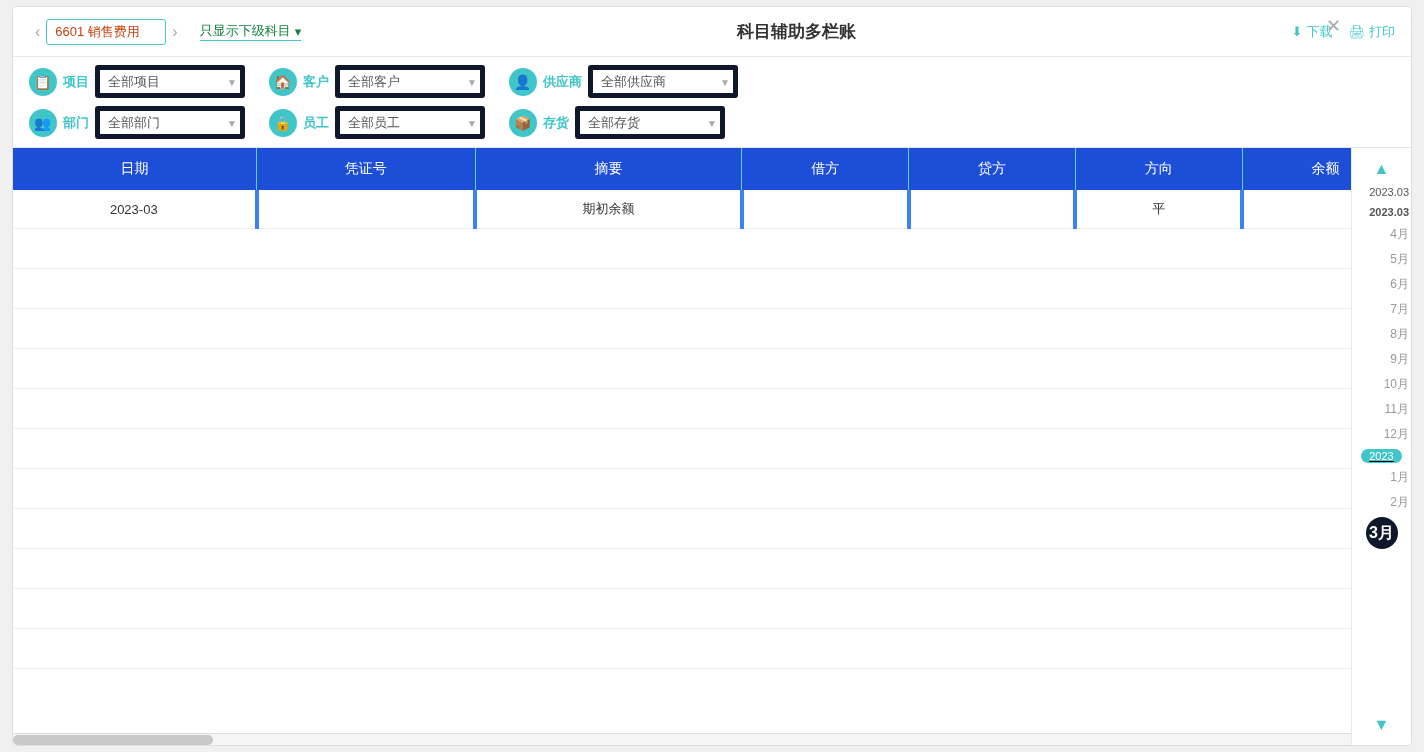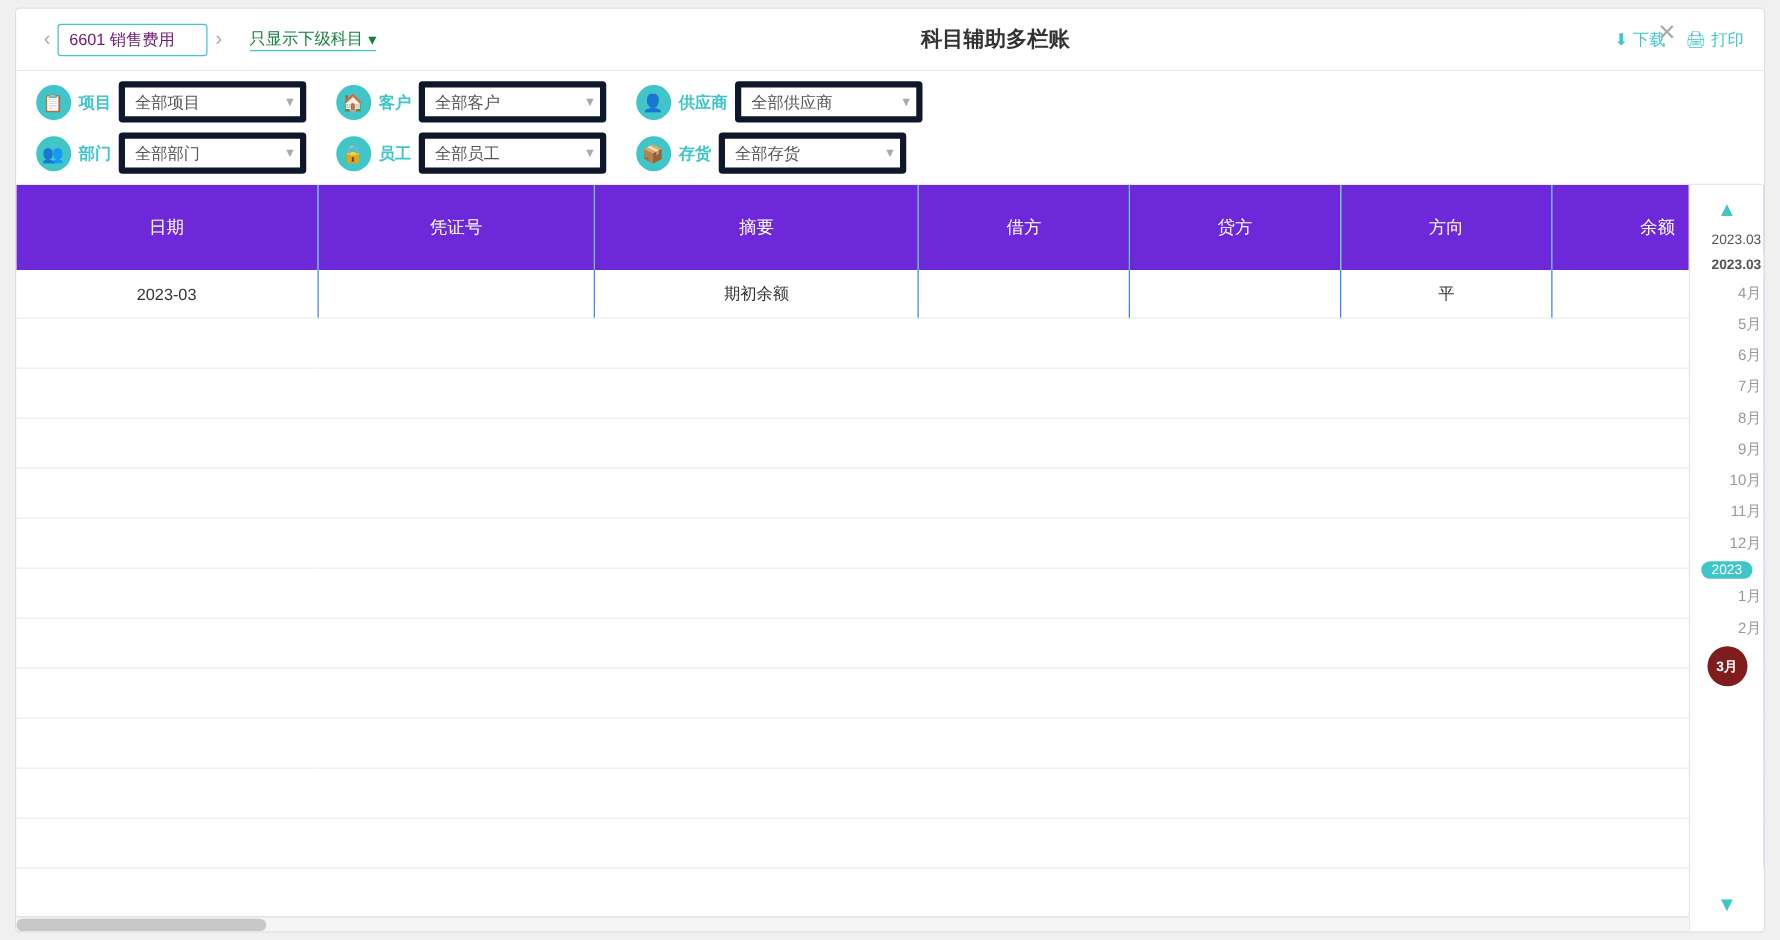--- a/index.html
+++ b/index.html
@@ -36,21 +36,21 @@
       border: none;
       cursor: pointer;
       color: #aaa;
       font-size: 16px;
       padding: 2px 6px;
     }
     .account-code-box {
       border: 1px solid #40c6c8;
       border-radius: 3px;
       padding: 3px 8px;
-      color: #701a75;
+      color: #c2410c;
       font-size: 13px;
       min-width: 120px;
     }
     .show-sub-btn {
       margin-left: 16px;
       color: #15803d;
       border-bottom: 1px solid #40c6c8;
       cursor: pointer;
       font-size: 13px;
       display: flex;
@@ -144,31 +144,31 @@
       display: flex;
       align-items: center;
       gap: 24px;
       width: 100%;
     }
     .ledger-table {
       width: 100%;
       border-collapse: collapse;
     }
     .ledger-table thead tr th {
-      background: #6d28d9;
+      background: #1d4ed8;
       color: white;
-      padding: 25px 8px;
+      padding: 12px 8px;
       text-align: center;
       font-weight: normal;
       font-size: 14px;
       border-right: 1px solid #5dd0d2;
     }
     .ledger-table tbody tr td {
       border-bottom: 1px solid #eee;
-      border-right: 1px solid #3b82f6;
+      border-right: 4px solid #3b82f6;
       padding: 10px 8px;
       text-align: center;
       color: #333;
       font-size: 13px;
     }
     
     .right-sidebar {
       position: absolute;
       right: 0;
       top: 0;
@@ -381,27 +381,27 @@
       <div class="sidebar-item selected-period" style="color:#555; font-size:11px;">2023.03</div>
       <div class="sidebar-item">4月</div>
       <div class="sidebar-item">5月</div>
       <div class="sidebar-item">6月</div>
       <div class="sidebar-item">7月</div>
       <div class="sidebar-item">8月</div>
       <div class="sidebar-item">9月</div>
       <div class="sidebar-item">10月</div>
       <div class="sidebar-item">11月</div>
       <div class="sidebar-item">12月</div>
-      <div style="display:flex; justify-content:center; width:100%; padding:2px 0;">
+      <div style="display:flex; justify-content:center; width:100%; padding:2px 0;text-decoration:underline;">
         <span style="background:#40c6c8; color:white; border-radius:10px; padding:1px 8px; font-size:11px; cursor:pointer;">2023</span>
       </div>
       <div class="sidebar-item">1月</div>
       <div class="sidebar-item">2月</div>
       <div style="display:flex; justify-content:center; width:100%; padding:2px 0;">
-        <span style="background:#7f1d1d; color:white; border-radius:50%; width:32px; height:32px; display:flex; align-items:center; justify-content:center; font-size:11px; cursor:pointer; font-weight:bold;">3月</span>
+        <span style="background:#0f172a; color:white; border-radius:50%; width:32px; height:32px; display:flex; align-items:center; justify-content:center; font-size:16px; cursor:pointer; font-weight:bold;">3月</span>
       </div>
 
       <div class="nav-arrow" style="margin-top:auto;">▼</div>
     </div>
   </div>
 
   <div style="height:12px; background:#f5f5f5; border-top:1px solid #ddd; position:absolute; bottom:0; left:0; right:60px; overflow:hidden;">
     <div style="width:200px; height:10px; background:#c8c8c8; border-radius:5px; margin:1px 0;"></div>
   </div>
 </div>

